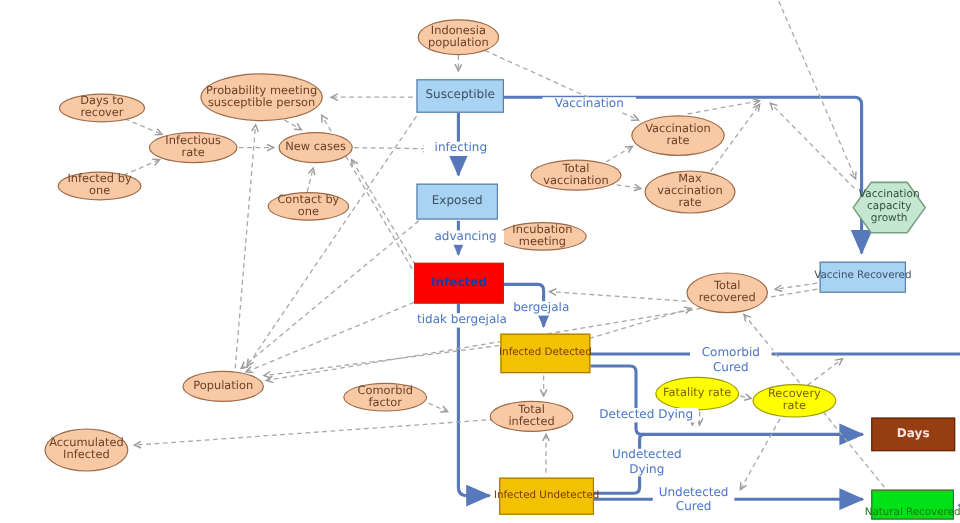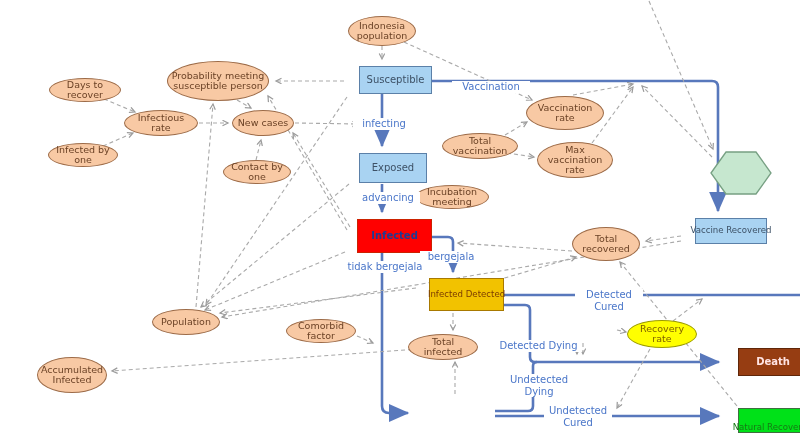--- a/index.html
+++ b/index.html
@@ -19,21 +19,21 @@
   svg.links{position:absolute;left:0;top:0;z-index:1;}
   .flow{stroke:var(--flow-blue);stroke-width:2.6;fill:none;}
   .conn{stroke:var(--conn-gray);stroke-width:1.1;fill:none;stroke-dasharray:4 3;}
   .node{position:absolute;z-index:2;display:flex;align-items:center;justify-content:center;
         text-align:center;line-height:1.08;font-size:9.5px;color:var(--node-text);
         box-sizing:border-box;padding:1px 3px;cursor:default;}
   .ellipse{border-radius:50%;}
   .peach-n{background:var(--peach);border:1px solid var(--peach-border);}
   .yellow-n{background:var(--yellow);border:1px solid var(--yellow-border);color:var(--yellow-text);}
   .stock{border:1.4px solid var(--stock-blue-border);background:var(--stock-blue);
-         color:var(--stock-text);font-size:10px;margin-left:12px;}
+         color:var(--stock-text);font-size:10px;}
   .stock-red{background:var(--infected-red);border-color:var(--infected-border);
              color:var(--infected-text);font-weight:bold;}
   .stock-gold{background:var(--gold);border-color:var(--gold-border);color:var(--gold-text);}
   .stock-death{background:var(--death-brown);border-color:var(--death-border);
                color:var(--death-text);font-weight:bold;}
   .stock-green{background:var(--green);border-color:var(--green-border);color:var(--green-text);align-items:flex-end;}
   .tight{font-size:8.6px;white-space:nowrap;padding:0;}
   .hex-label{position:absolute;z-index:3;display:flex;align-items:center;justify-content:center;
              text-align:center;font-size:8.8px;line-height:1.1;color:var(--hex-text);}
   .flow-label{position:absolute;z-index:2;color:var(--label-blue);font-size:10px;
@@ -153,50 +153,57 @@
   <div class="node ellipse peach-n" style="left:286px;top:319px;width:70px;height:24px">
       <span class="lbl-span">Comorbid factor</span>
     </div>
   <div class="node ellipse peach-n" style="left:408px;top:334px;width:70px;height:26px">
       <span class="lbl-span">Total infected</span>
     </div>
   <div class="node ellipse peach-n" style="left:37px;top:357px;width:70px;height:36px">
       <span class="lbl-span">Accumulated Infected</span>
     </div>
 
+  <div class="node ellipse yellow-n" style="left:546px;top:314px;width:70px;height:28px">
+      <span class="lbl-span">Fatality rate</span>
+    </div>
   <div class="node ellipse yellow-n" style="left:627px;top:320px;width:70px;height:28px">
       <span class="lbl-span">Recovery rate</span>
     </div>
 
   <div class="node stock" style="left:347px;top:66px;width:73px;height:28px">
       <span class="lbl-span">Susceptible</span>
     </div>
   <div class="node stock" style="left:347px;top:153px;width:68px;height:30px">
       <span class="lbl-span">Exposed</span>
     </div>
   <div class="node stock stock-red" style="left:345px;top:219px;width:75px;height:34px">
       <span class="lbl-span">Infected</span>
     </div>
   <div class="node stock tight" style="left:683px;top:218px;width:72px;height:26px">
       <span class="lbl-span">Vaccine Recovered</span>
     </div>
   <div class="node stock stock-gold tight" style="left:417px;top:278px;width:75px;height:33px">
       <span class="lbl-span">Infected Detected</span>
     </div>
+  <div class="node stock stock-gold tight" style="left:416px;top:398px;width:79px;height:31px">
+      <span class="lbl-span">Infected Undetected</span>
+    </div>
   <div class="node stock stock-death" style="left:726px;top:348px;width:70px;height:28px">
-      <span class="lbl-span">Death</span>
+      <span class="lbl-span">Days</span>
     </div>
   <div class="node stock stock-green tight" style="left:726px;top:408px;width:69px;height:25px">
       <span class="lbl-span">Natural Recovered</span>
     </div>
 
+  <div class="hex-label" style="left:709px;top:152px;width:64px;height:42px">Vaccination capacity growth</div>
 
   <div class="flow-label" style="left:452px;top:81px;width:76px">Vaccination</div>
   <div class="flow-label" style="left:353px;top:118px;width:60px">infecting</div>
   <div class="flow-label" style="left:356px;top:192px;width:62px">advancing</div>
   <div class="flow-label" style="left:420px;top:251px;width:60px">bergejala</div>
   <div class="flow-label" style="left:342px;top:261px;width:84px">tidak bergejala</div>
-  <div class="flow-label" style="left:575px;top:289px;width:66px">Detected Cured</div>
+  <div class="flow-label" style="left:575px;top:289px;width:66px">Comorbid Cured</div>
   <div class="flow-label" style="left:495px;top:340px;width:85px">Detected Dying</div>
   <div class="flow-label" style="left:505px;top:374px;width:66px">Undetected Dying</div>
   <div class="flow-label" style="left:544px;top:405px;width:66px">Undetected Cured</div>
 
 </div>
 
 </body></html>

